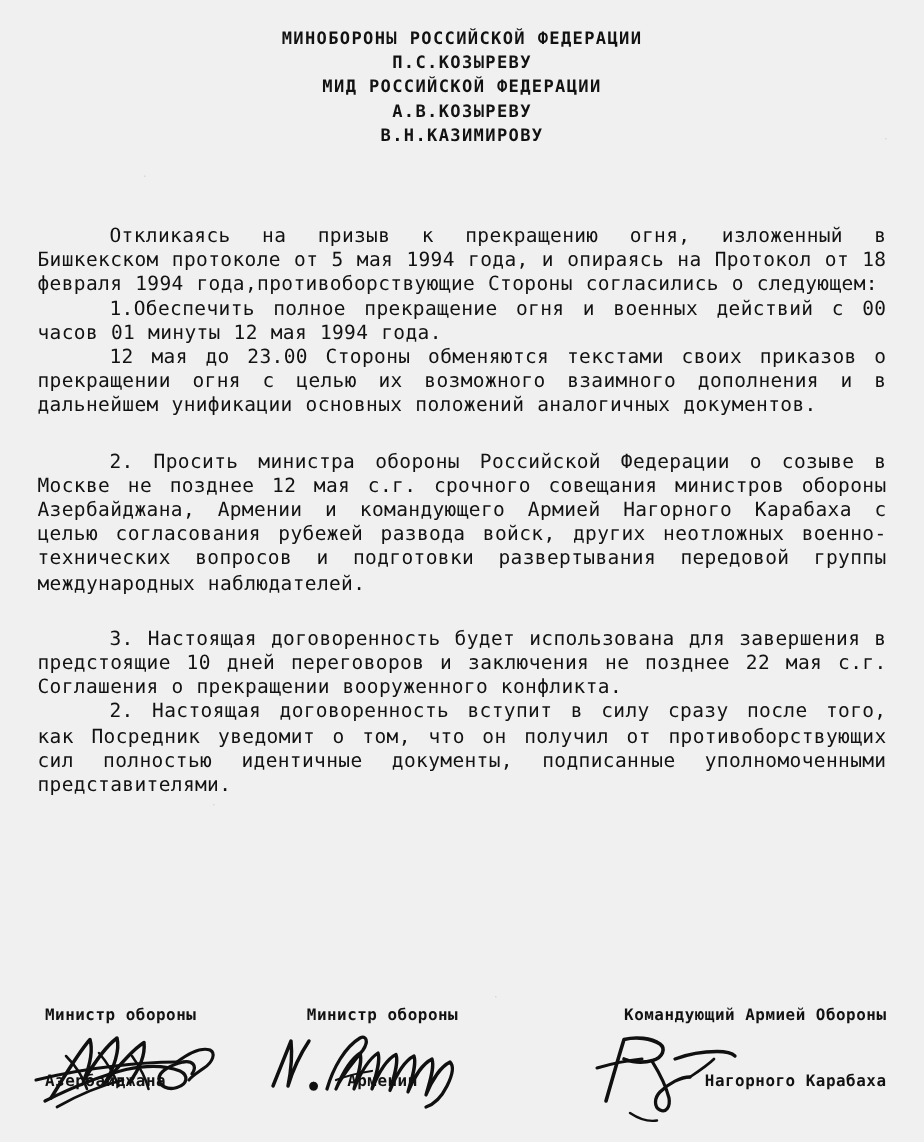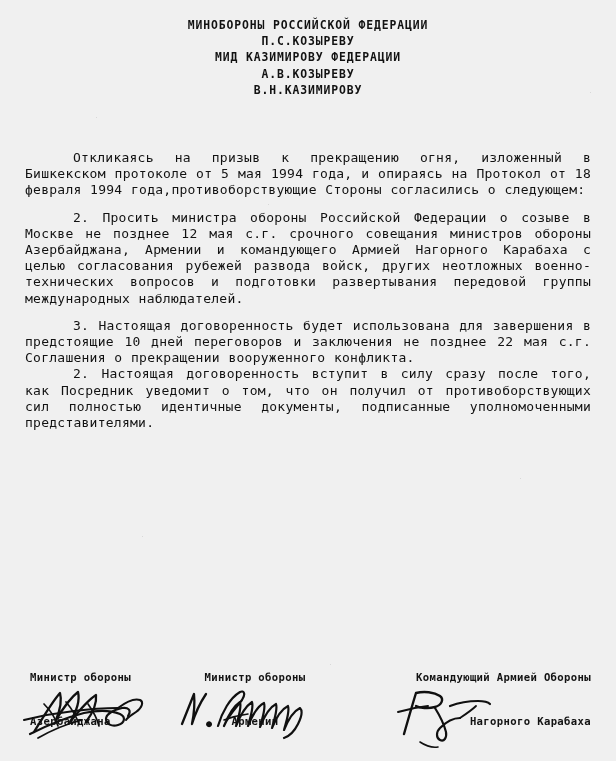--- a/index.html
+++ b/index.html
@@ -54,21 +54,21 @@
     text-align-last: left;
     margin: 0;
     letter-spacing: 0.25px;
     word-spacing: 0.5px;
     white-space: pre-wrap;
   }
   .para.indent {
     text-indent: 48px;
   }
   .para.gap-before {
-    margin-top: 11px;
+    margin-top: 21px;
   }
 
   
   .sign-block {
     position: absolute;
     left: 25px;
     top: 641px;
     width: 566px;
     height: 40px;
   }
@@ -115,27 +115,29 @@
   }
 </style>
 </head>
 <body>
 
 <div class="page">
 
   <div class="addressee">
     <div class="line">МИНОБОРОНЫ РОССИЙСКОЙ ФЕДЕРАЦИИ</div>
     <div class="line">П.С.КОЗЫРЕВУ</div>
-    <div class="line">МИД КАЗИМИРОВУ ФЕДЕРАЦИИ</div>
+    <div class="line">МИД РОССИЙСКОЙ ФЕДЕРАЦИИ</div>
     <div class="line">А.В.КОЗЫРЕВУ</div>
     <div class="line">В.Н.КАЗИМИРОВУ</div>
   </div>
 
   <div class="body-text">
     <p class="para indent">Откликаясь на призыв к прекращению огня, изложенный в Бишкекском протоколе от 5 мая 1994 года, и опираясь на Протокол от 18 февраля 1994 года,противоборствующие Стороны согласились о следующем:</p>
+    <p class="para indent">1.Обеспечить полное прекращение огня и военных действий с 00 часов 01 минуты 12 мая 1994 года.</p>
+    <p class="para indent">12 мая до 23.00 Стороны обменяются текстами своих приказов о прекращении огня с целью их возможного взаимного дополнения и в дальнейшем унификации основных положений аналогичных документов.</p>
     <p class="para indent gap-before">2. Просить министра обороны Российской Федерации о созыве в Москве не позднее 12 мая с.г. срочного совещания министров обороны Азербайджана, Армении и командующего Армией Нагорного Карабаха с целью согласования рубежей развода войск, других неотложных военно-технических вопросов и подготовки развертывания передовой группы международных наблюдателей.</p>
     <p class="para indent gap-before">3. Настоящая договоренность будет использована для завершения в предстоящие 10 дней переговоров и заключения не позднее 22 мая с.г. Соглашения о прекращении вооруженного конфликта.</p>
     <p class="para indent">2. Настоящая договоренность вступит в силу сразу после того, как Посредник уведомит о том, что он получил от противоборствующих сил полностью идентичные документы, подписанные уполномоченными представителями.</p>
   </div>
 
   <div class="sign-block">
     <div class="sign-col sign-col-1">
       <span class="l1">Министр обороны</span>
       <span class="l2">Азербайджана</span>
     </div>

